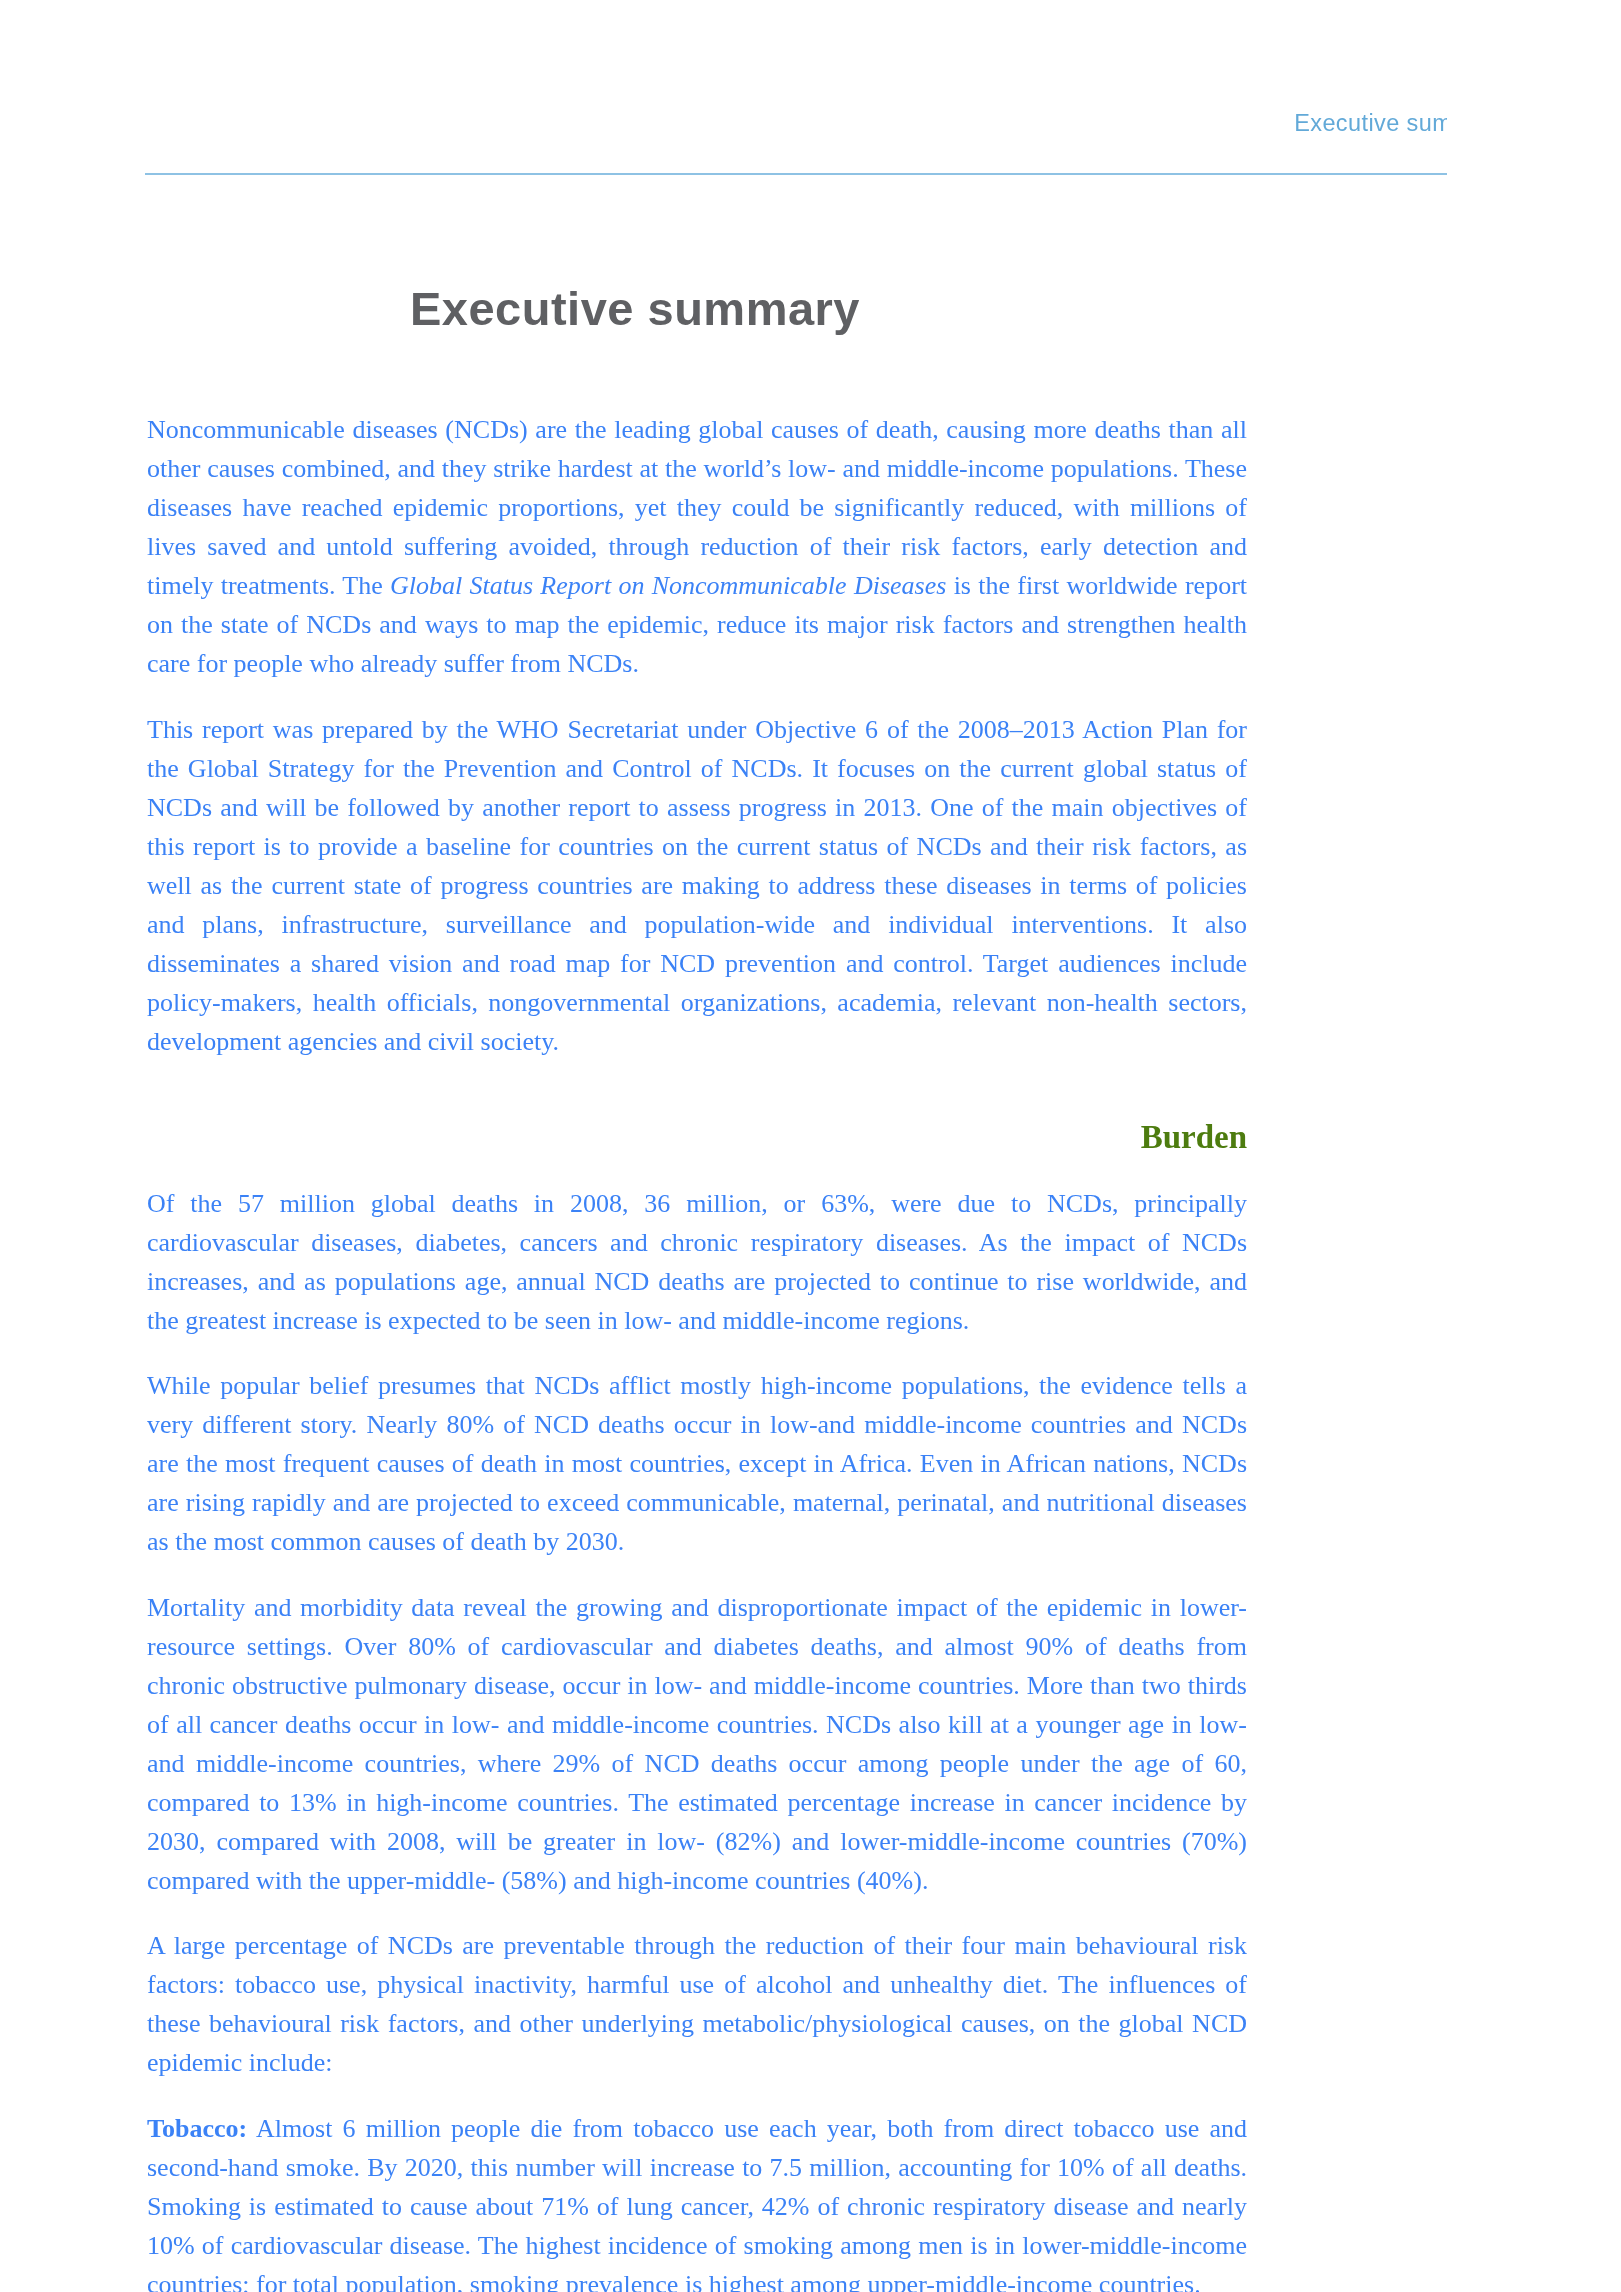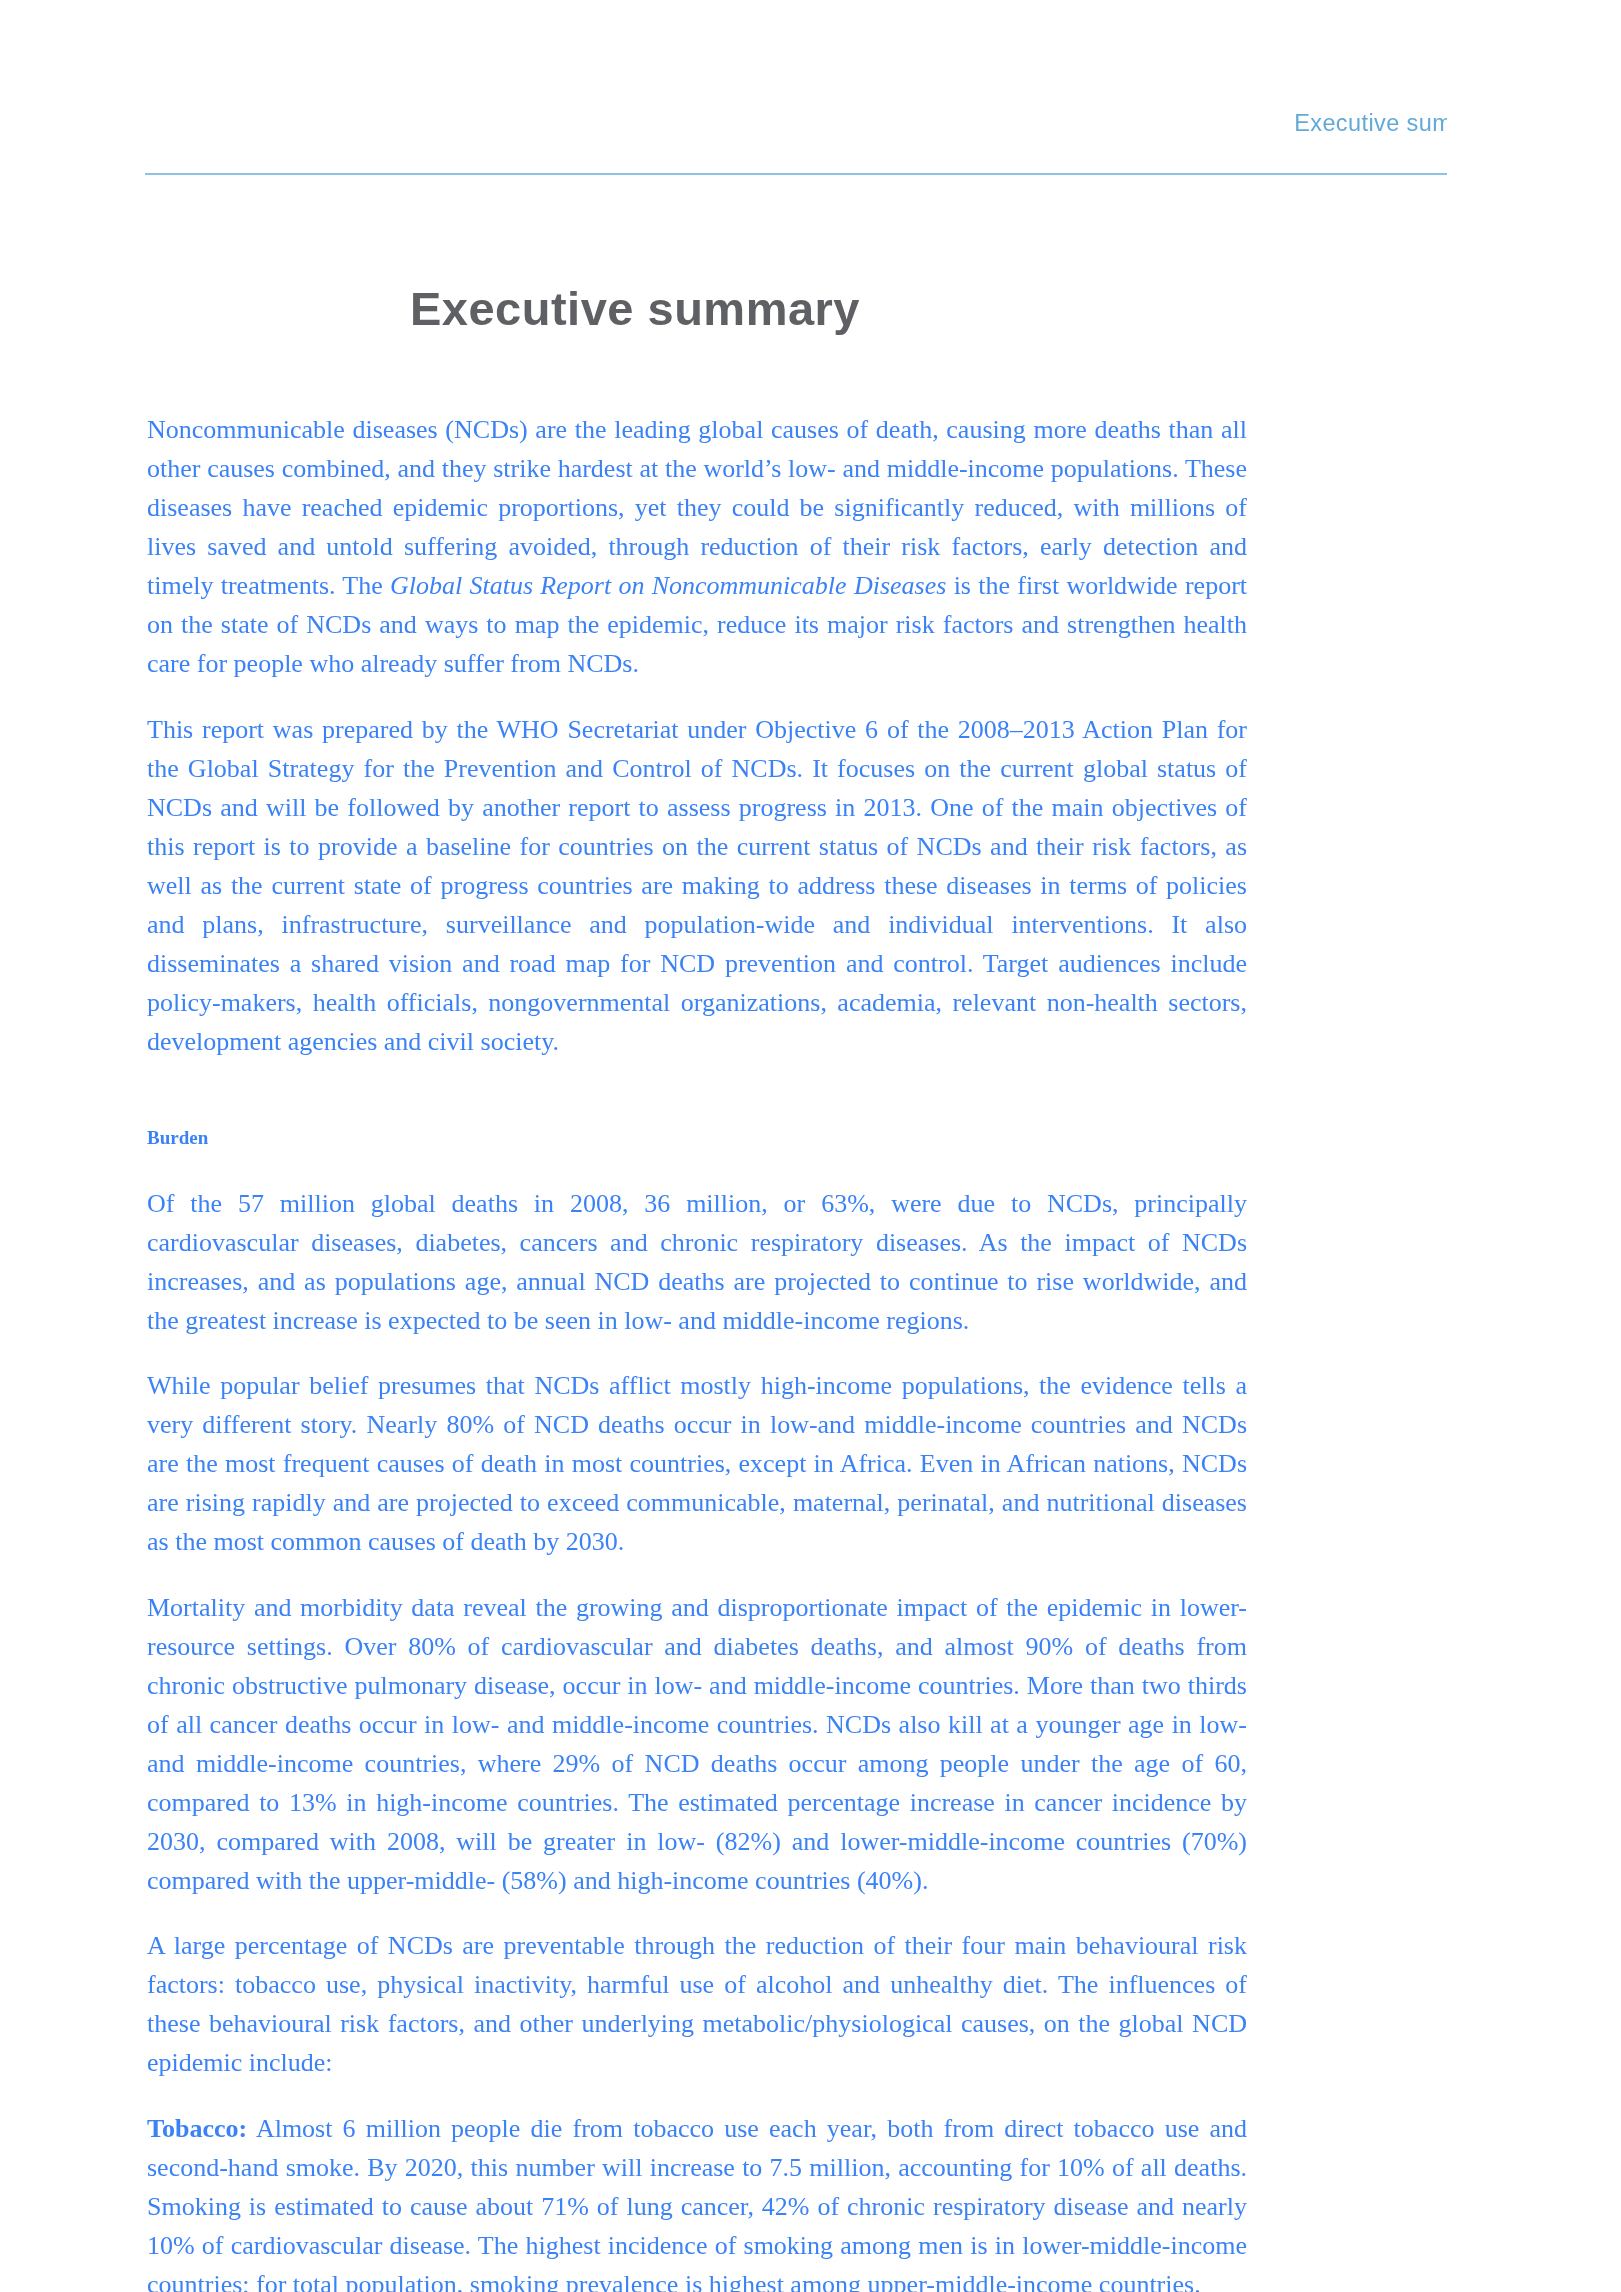--- a/index.html
+++ b/index.html
@@ -66,25 +66,25 @@
     text-align: justify;
     text-justify: inter-word;
     color: #3b82f6;
     hyphens: none;
   }
   p.body:last-child { margin-bottom: 0; }
   p.gap-before { }
 
   .section-heading {
     margin: 59px 0 29px 0;
-    font-size: 19px;
+    font-size: 33px;
     font-weight: bold;
     line-height: 35px;
-    color: #3b82f6;
-    text-align: left;
+    color: #4d7c0f;
+    text-align: right;
   }
   .lead-in { font-weight: bold; }
   .title-italic { font-style: italic; }
 
   
   .folio {
     position: absolute;
     left: 0;
     top: 2196px;
     width: 1500px;

